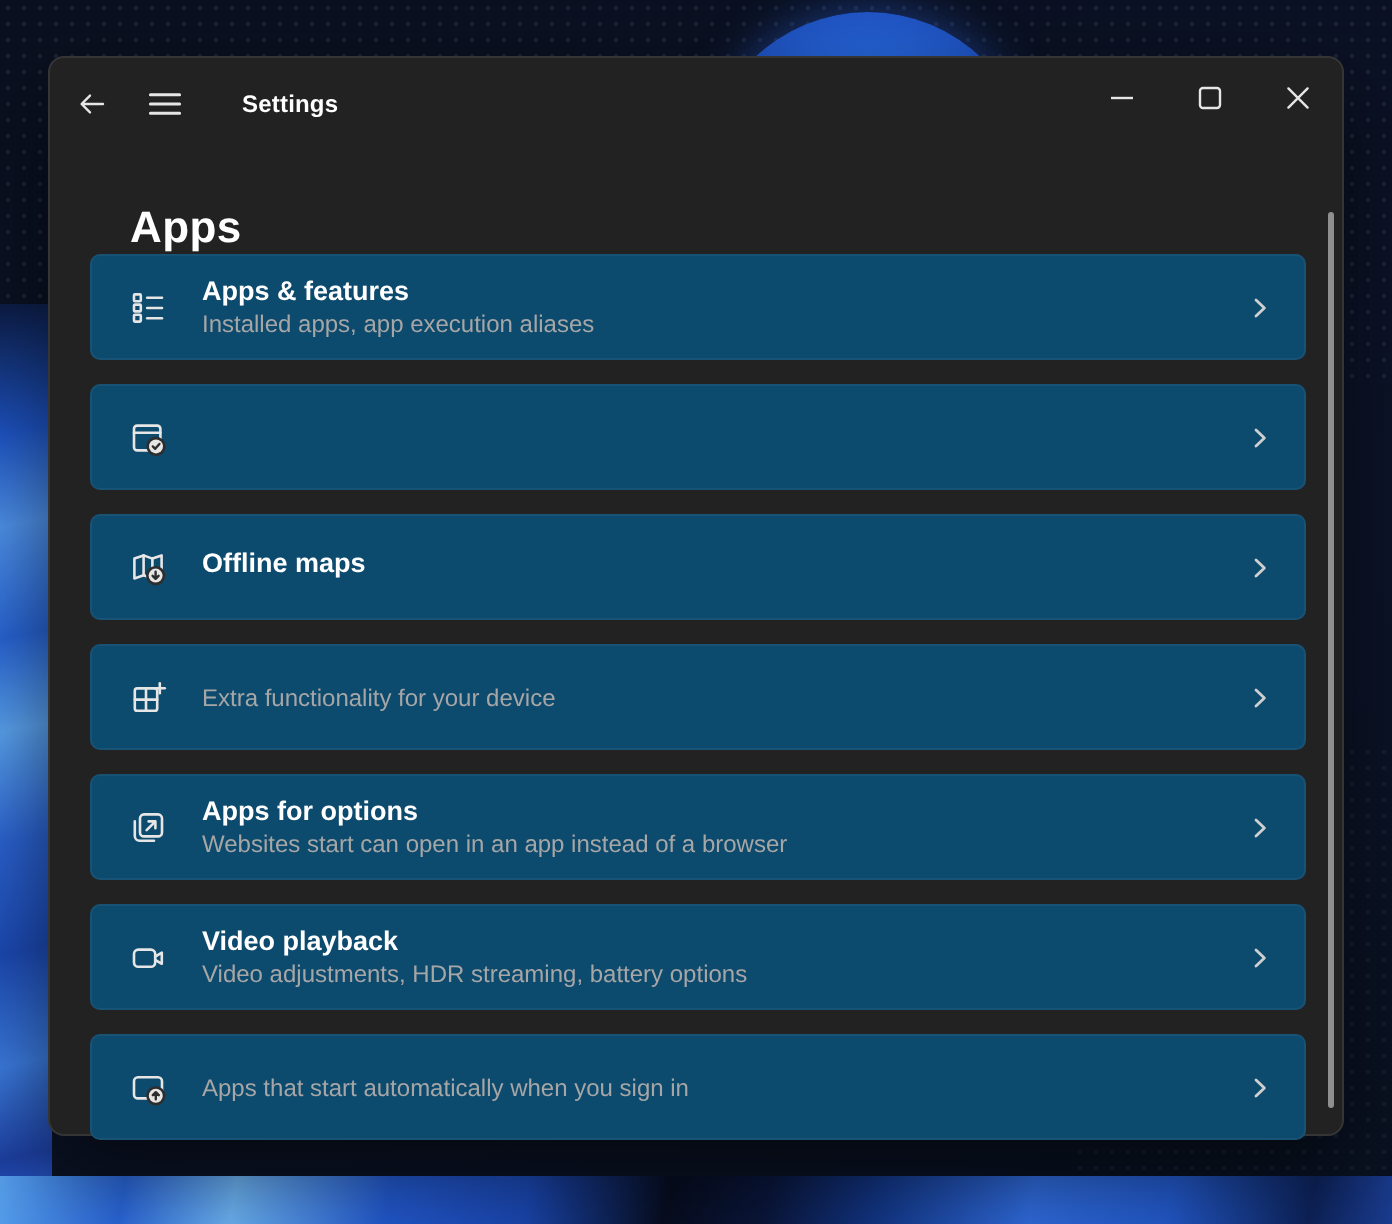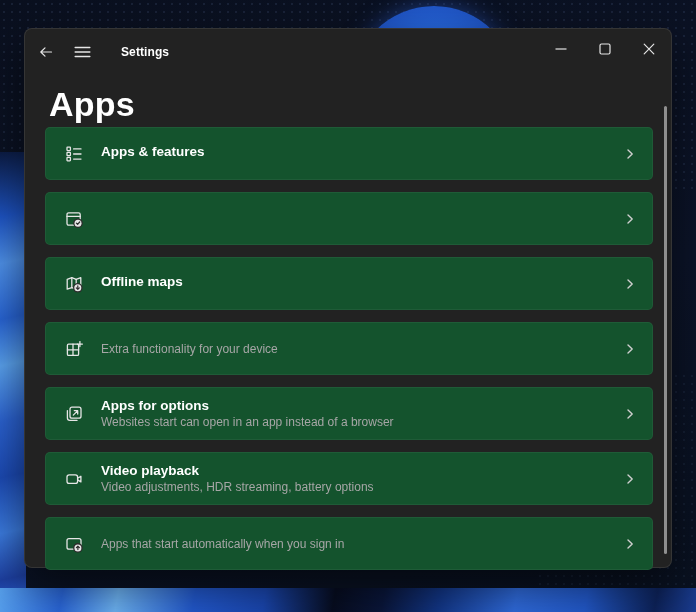--- a/index.html
+++ b/index.html
@@ -48,27 +48,27 @@
     background:transparent;border:none;width:30px;height:30px;margin-left:6px;
     display:flex;align-items:center;justify-content:center;border-radius:5px;padding:0;cursor:pointer;
   }
   .tb-title{color:#ffffff;font-size:12px;font-weight:700;margin-left:24px;letter-spacing:.1px;}
   .controls{position:absolute;right:0;top:0;height:40px;display:flex;}
   .ctl-btn{
     background:transparent;border:none;width:44px;height:40px;
     display:flex;align-items:center;justify-content:center;padding:0;cursor:pointer;
   }
   .page-title{
-    position:absolute;left:24px;top:56px;margin:0;
-    color:#ffffff;font-size:34px;font-weight:700;letter-spacing:.2px;
+    position:absolute;left:24px;top:56px;margin:16px;
+    color:#ffffff;font-size:22px;font-weight:700;letter-spacing:.2px;
   }
   
   .cards{position:absolute;left:20px;top:98px;width:608px;display:flex;flex-direction:column;gap:12px;}
   .card{
-    height:53px;background:#14532d;border:1px solid rgba(255,255,255,.05);
+    height:53px;background:#0c4a6e;border:1px solid rgba(255,255,255,.05);
     border-radius:5px;display:flex;align-items:center;
     padding:0 16px 0 17px;box-sizing:border-box;cursor:pointer;
   }
   .card .icon{width:22px;height:22px;margin-right:16px;display:flex;align-items:center;justify-content:center;color:#e6e6e6;flex:none;}
   .texts{display:flex;flex-direction:column;line-height:1;min-width:0;}
   .t{color:#ffffff;font-size:13.5px;font-weight:700;margin-bottom:4px;}
   .s{color:#a6a6a6;font-size:12px;font-weight:400;}
   .chev{margin-left:auto;display:flex;align-items:center;flex:none;}
   .scrollbar{
     position:absolute;right:4px;top:77px;width:3px;height:448px;
@@ -137,20 +137,21 @@
           <rect x="3" y="3.2" width="3.4" height="3.4" rx="0.5"></rect>
             <line x1="9.6" y1="4.9" x2="17" y2="4.9"></line>
           <rect x="3" y="8.3" width="3.4" height="3.4" rx="0.5"></rect>
             <line x1="9.6" y1="10" x2="17" y2="10"></line>
           <rect x="3" y="13.4" width="3.4" height="3.4" rx="0.5"></rect>
             <line x1="9.6" y1="15.1" x2="17" y2="15.1"></line>
         </svg>
       </span>
       <span class="texts">
         <span class="t">Apps &amp; features</span>
+        <span class="s">Installed apps, app execution aliases</span>
       </span>
       <span class="chev">
         <svg width="12" height="12" viewBox="0 0 12 12">
             <path d="M4 2 L8.2 6 L4 10" stroke="#cfcfcf" stroke-width="1.4" fill="none" stroke-linecap="round" stroke-linejoin="round"></path>
           </svg>
       </span>
     </div>
 
     <div class="card">
       <span class="icon">

